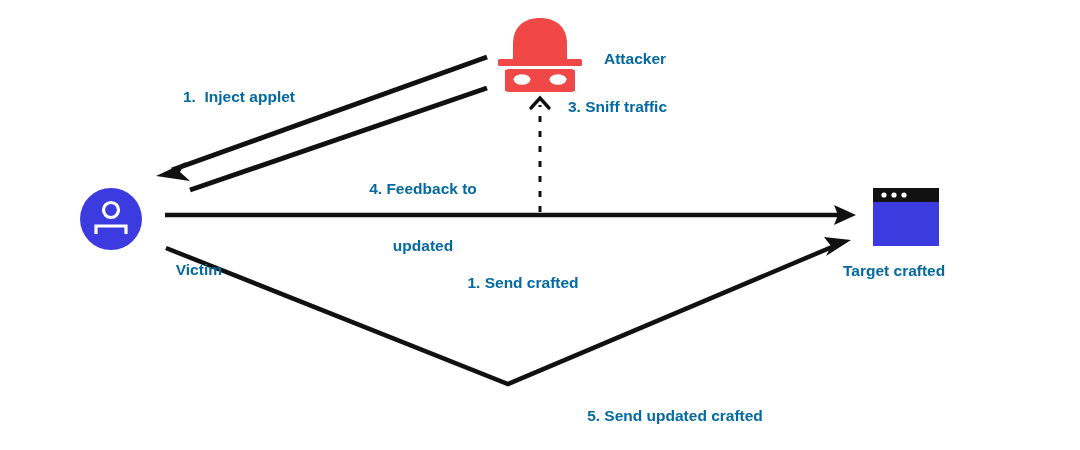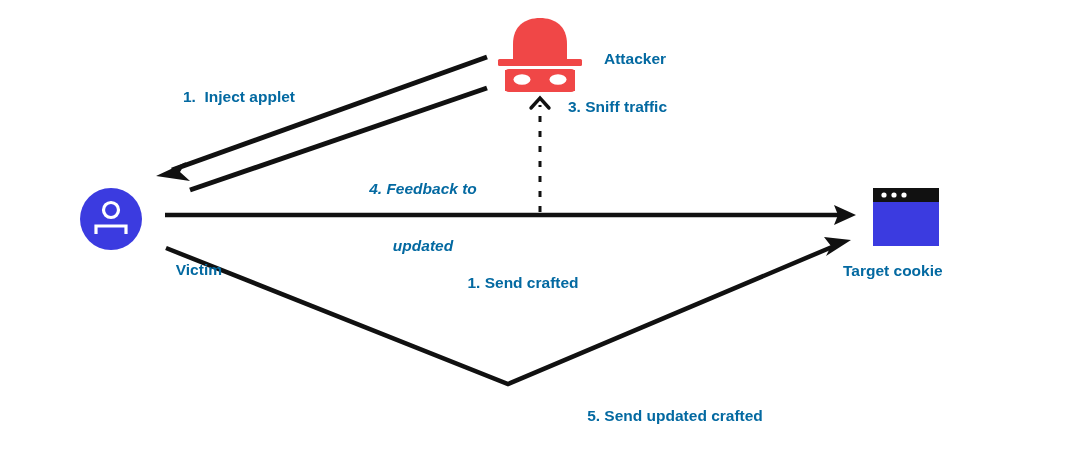--- a/index.html
+++ b/index.html
@@ -110,31 +110,31 @@
       <polyline points="166,248 508,384 832,247" fill="none" stroke="#111111" stroke-width="4.5" stroke-linecap="butt" stroke-linejoin="miter"></polyline>
       <path d="M 851 240 L 824 237 L 831 246 L 826 256 Z" fill="#111111"></path>
     </g>
 
   </svg>
 
   <div class="lbl node-lbl" style="left:0; top:261px; width:222px; text-align:right;">Victim</div>
 
   <div class="lbl node-lbl" style="left:604px; top:50px;">Attacker</div>
 
-  <div class="lbl node-lbl" style="left:843px; top:262px;">Target cookie</div>
+  <div class="lbl node-lbl" style="left:843px; top:262px;">Target crafted</div>
 
   <div class="lbl step-lbl" style="left:183px; top:88px;">1.  Inject applet</div>
 
   <div class="lbl step-lbl center" style="left:403px; top:236px; width:240px;">
     <div>1. Send crafted</div>
   </div>
 
   <div class="lbl step-lbl" style="left:568px; top:98px;">3. Sniff traffic</div>
 
-  <div class="lbl step-lbl center" style="left:317px; top:142px; width:212px;font-style:italic;">
+  <div class="lbl step-lbl center" style="left:317px; top:142px; width:212px;">
     <div>4. Feedback to</div>
     <div>updated</div>
   </div>
 
   <div class="lbl step-lbl center" style="left:540px; top:369px; width:270px;">
     <div>5. Send updated crafted</div>
     
   </div>
 
 

